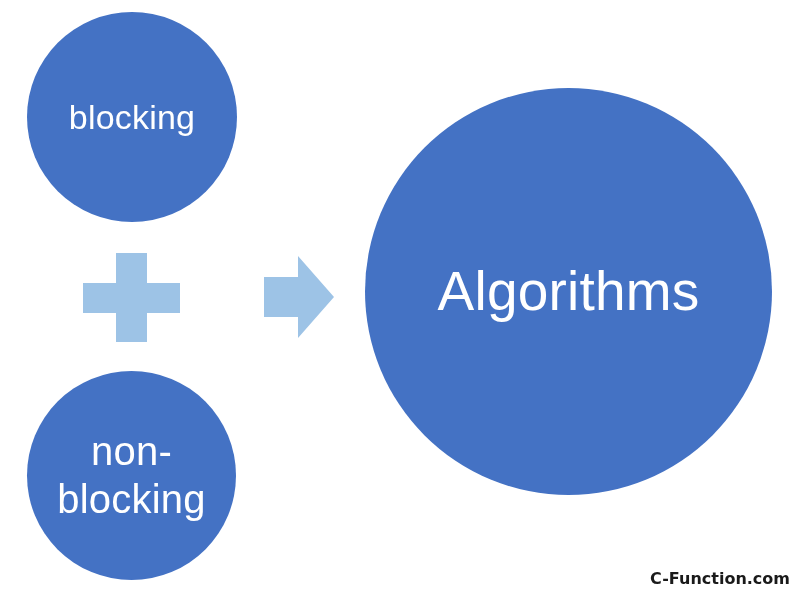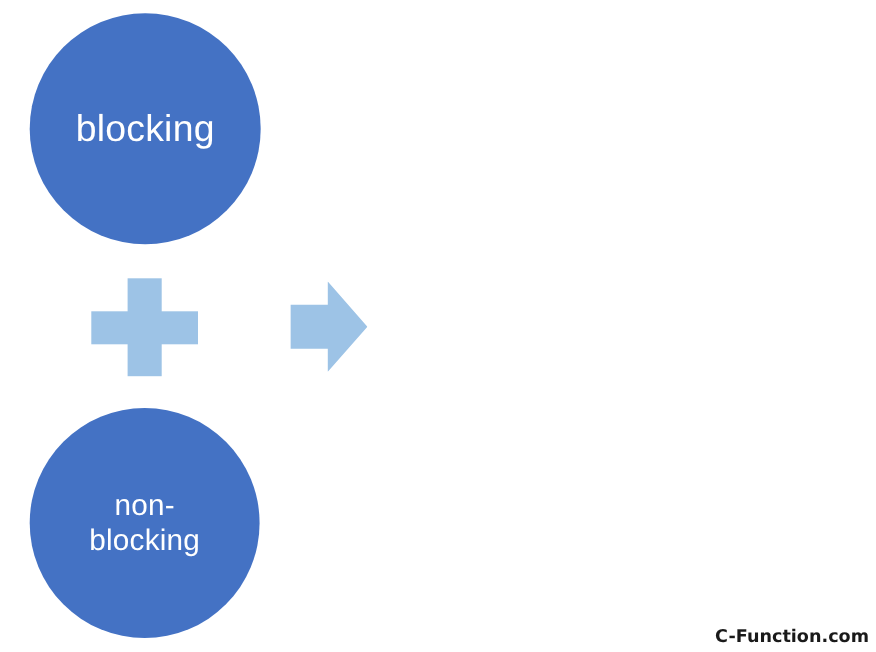--- a/index.html
+++ b/index.html
@@ -49,21 +49,21 @@
     font-size: 34px;
   }
 
   #circle-nonblocking {
     left: 27px;
     top: 371px;
     width: 209px;
     height: 209px;
   }
   #circle-nonblocking .node-label {
-    font-size: 27px;
+    font-size: 40px;
   }
 
   #circle-algorithms {
     left: 365px;
     top: 88px;
     width: 407px;
     height: 407px;
   }
   #circle-algorithms .node-label {
     font-size: 55px;
@@ -139,16 +139,19 @@
     <span class="node-label">non-
 blocking</span>
   </div>
 
   <div id="arrow-right">
     <svg viewBox="0 0 70 82" xmlns="http://www.w3.org/2000/svg" aria-hidden="true">
       <polygon points="0,21 34,21 34,0 70,41 34,82 34,61 0,61" fill="#9dc3e6"></polygon>
     </svg>
   </div>
 
+  <div class="node-circle" id="circle-algorithms">
+    <span class="node-label">Algorithms</span>
+  </div>
 
   <div id="watermark">C-Function.com</div>
 
 </div>
 
 </body></html>

